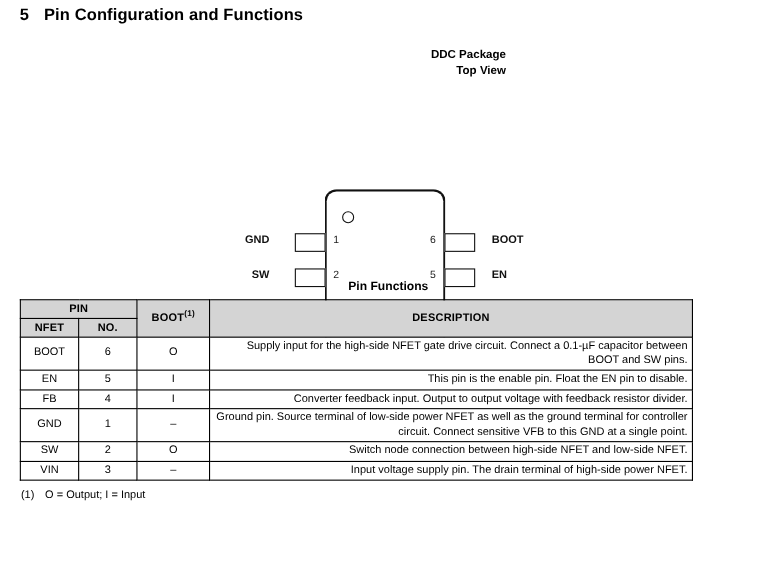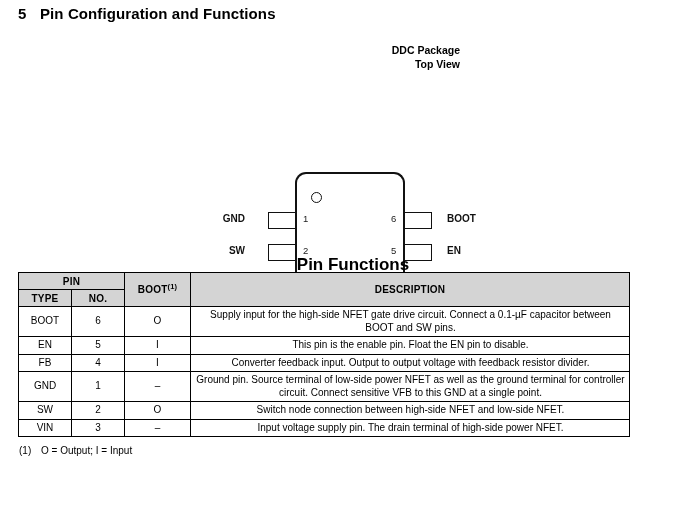--- a/index.html
+++ b/index.html
@@ -110,21 +110,21 @@
   .txt-2 { top: 160px; }
   .txt-3 { top: 192px; }
 
   
   .table-title {
     position: absolute;
     left: 18px;
     top: 255px;
     width: 670px;
     text-align: center;
-    font-size: 17px;
+    font-size: 11px;
     font-weight: bold;
   }
 
   
   table.pinfn {
     position: absolute;
     left: 18px;
     top: 272px;
     width: 612px;
     border-collapse: collapse;
@@ -153,21 +153,21 @@
   .col-name { width: 53px; }
   .col-no   { width: 53px; }
   .col-type { width: 66px; }
 
   table.pinfn tbody td {
     text-align: center;
     padding: 2px 0;
     line-height: 12.5px;
   }
   table.pinfn tbody td.desc {
-    text-align: center;
+    text-align: right;
     padding: 2px 4px 2px 5px;
     line-height: 12.5px;
   }
 
   
   .footnote {
     position: absolute;
     left: 19px;
     top: 445px;
     font-size: 10px;
@@ -226,21 +226,21 @@
     <col class="col-type">
     <col>
   </colgroup>
   <thead>
     <tr>
       <th colspan="2">PIN</th>
       <th rowspan="2"><span>BOOT</span><sup>(1)</sup></th>
       <th rowspan="2">DESCRIPTION</th>
     </tr>
     <tr>
-      <th>TYPE</th>
+      <th>NFET</th>
       <th>NO.</th>
     </tr>
   </thead>
   <tbody>
     <tr>
       <td>BOOT</td>
       <td>6</td>
       <td>O</td>
       <td class="desc">Supply input for the high-side NFET gate drive circuit. Connect a 0.1-µF capacitor between BOOT and SW pins.</td>
     </tr>

